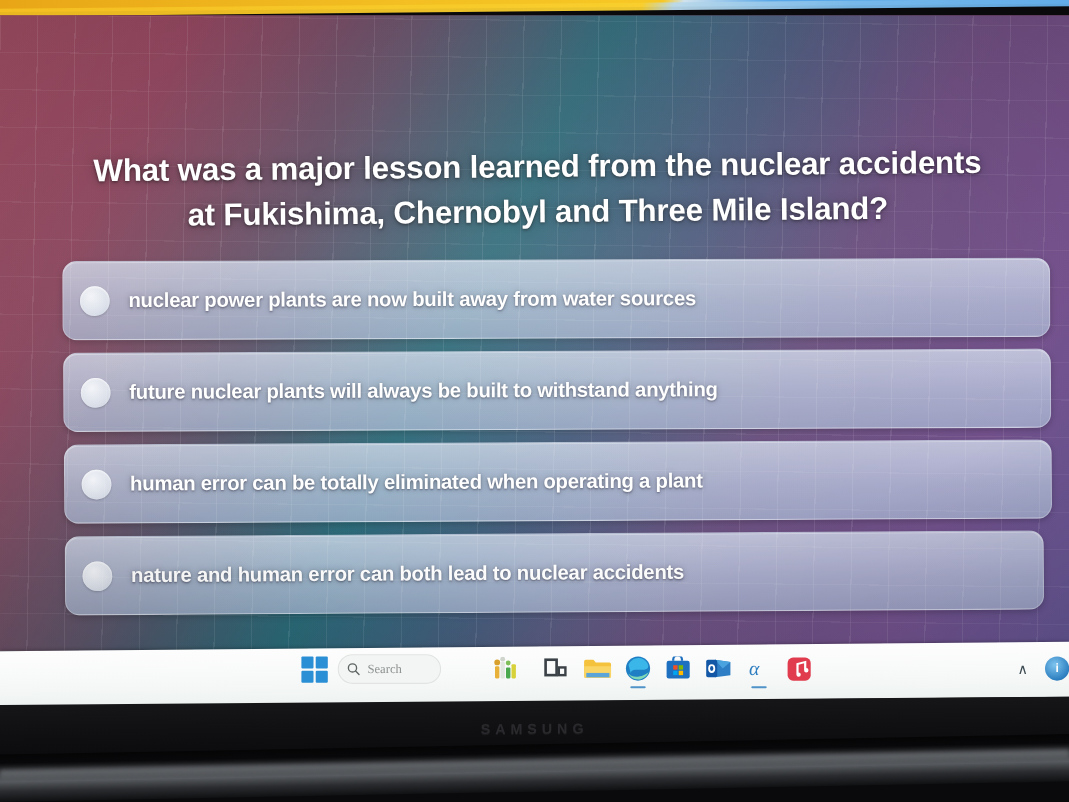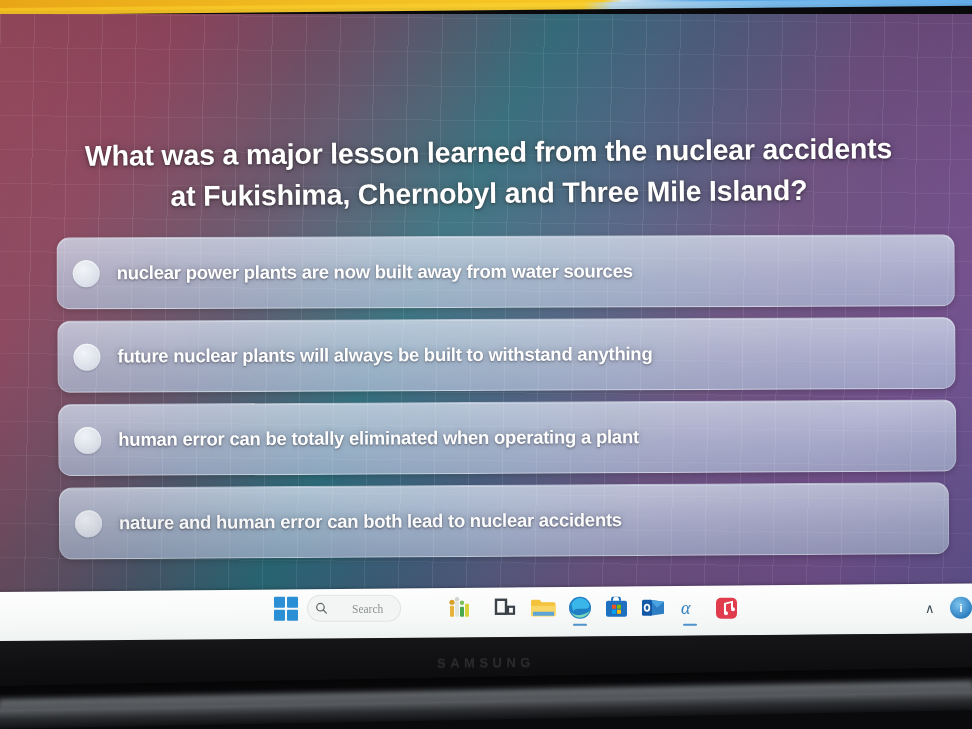--- a/index.html
+++ b/index.html
@@ -86,21 +86,21 @@
   #start-btn { position:absolute; left:274px; top:9px; width:24px; height:24px;
                display:grid; grid-template-columns:1fr 1fr; grid-template-rows:1fr 1fr;
                gap:2.5px; }
   #start-btn i { background:#2b8fd6; border-radius:1px; display:block; }
 
   #search-box { position:absolute; left:307px; top:7px; width:94px; height:27px;
                 border-radius:14px; background:#f3f5f4;
                 border:1px solid rgba(0,0,0,.07);
                 display:flex; align-items:center; }
   #search-box svg { margin-left:7px; }
-  #search-text { margin-left:24px; font-size:11.5px; color:#8d9390;
+  #search-text { margin-left:6px; font-size:11.5px; color:#8d9390;
                  font-family:"Liberation Serif", serif; }
 
   .tb-icon { position:absolute; top:6px; width:28px; height:28px;
              display:flex; align-items:center; justify-content:center; }
   .tb-icon.active::after { content:""; position:absolute; bottom:-4px; left:7px;
              width:14px; height:2px; border-radius:2px; background:#4f93c9; }
 
   #tray-chev { position:absolute; left:925px; top:13px; font-size:13px;
                color:#3c4a52; font-family:"Liberation Sans", sans-serif; }
   #tray-icon { position:absolute; left:950px; top:9px; width:22px; height:22px;

